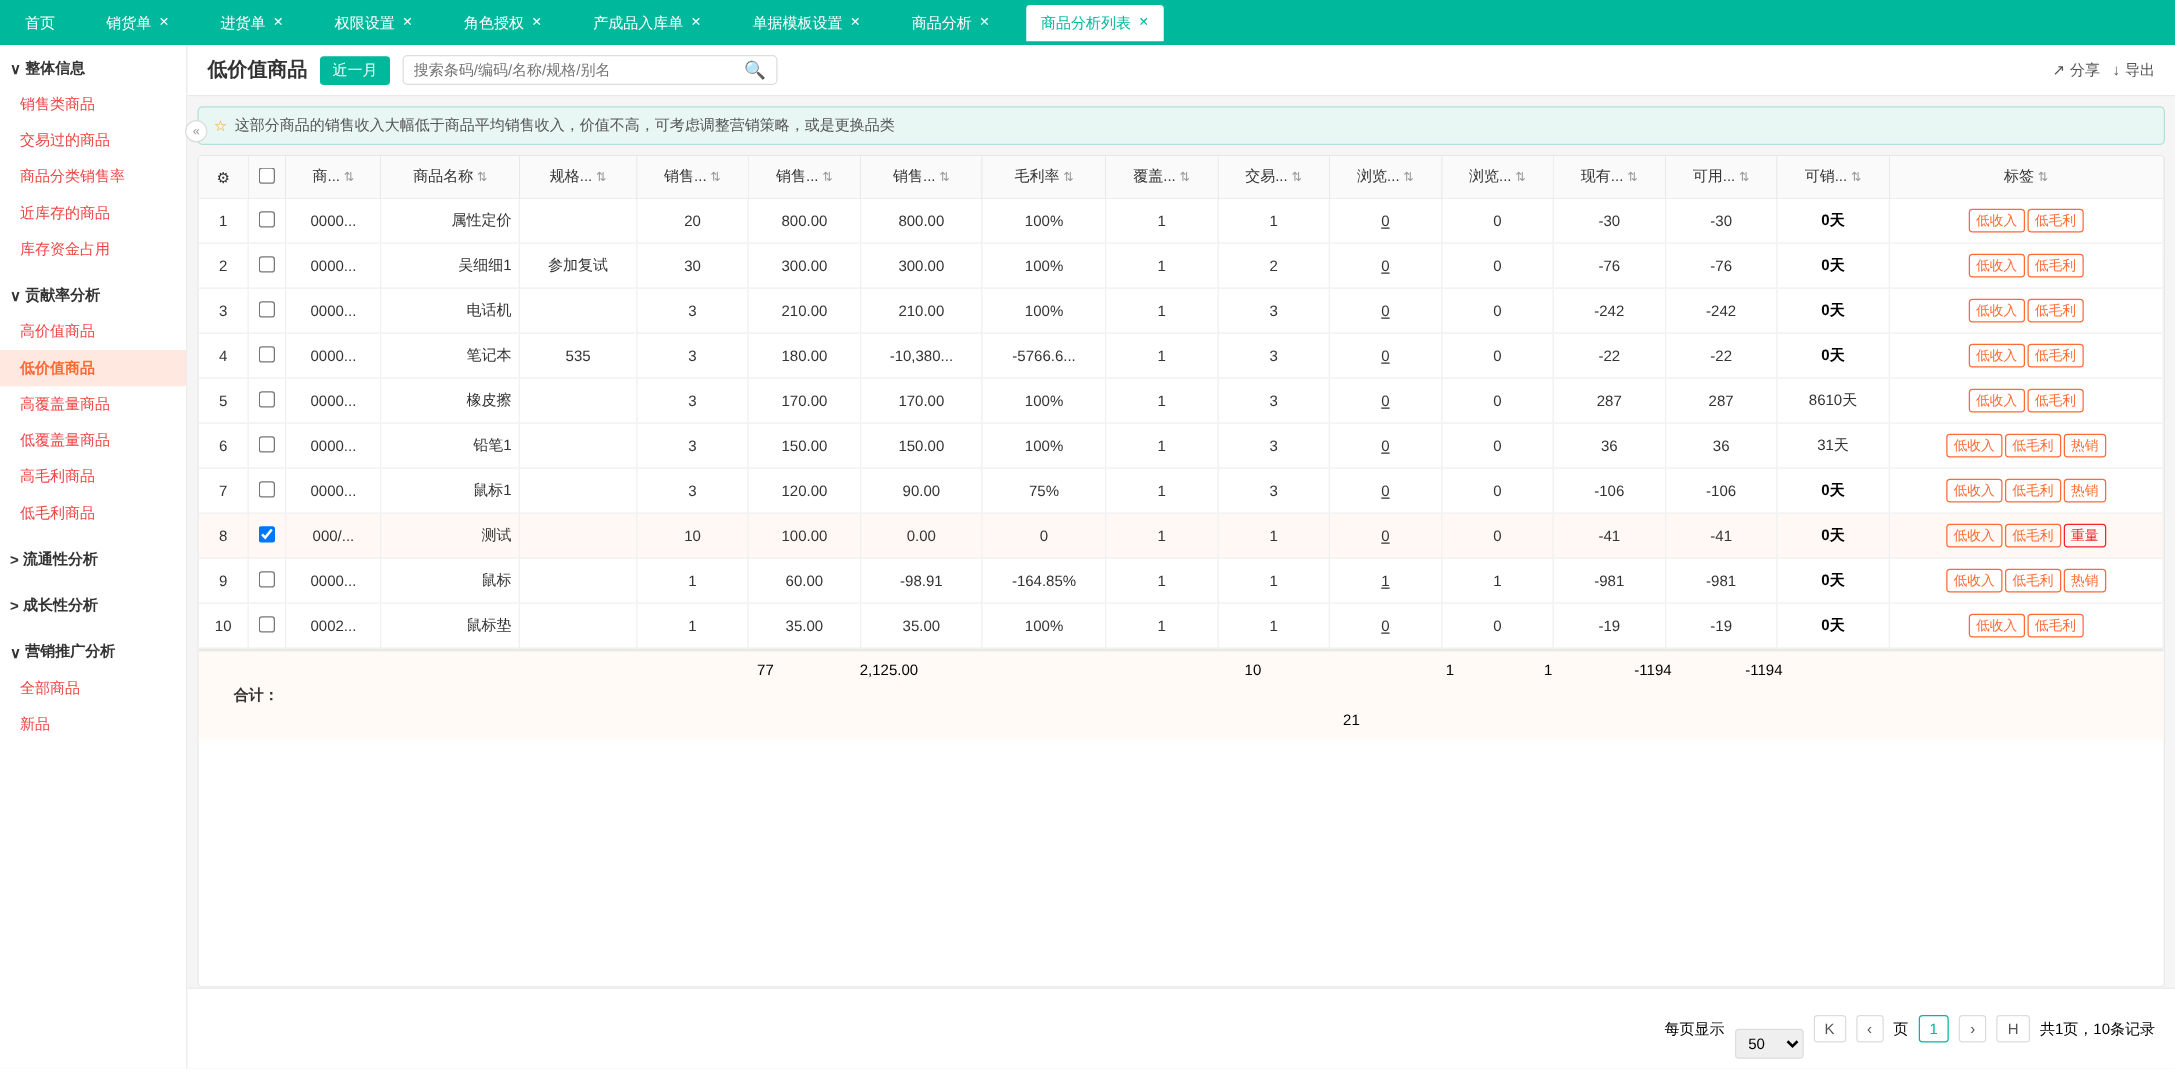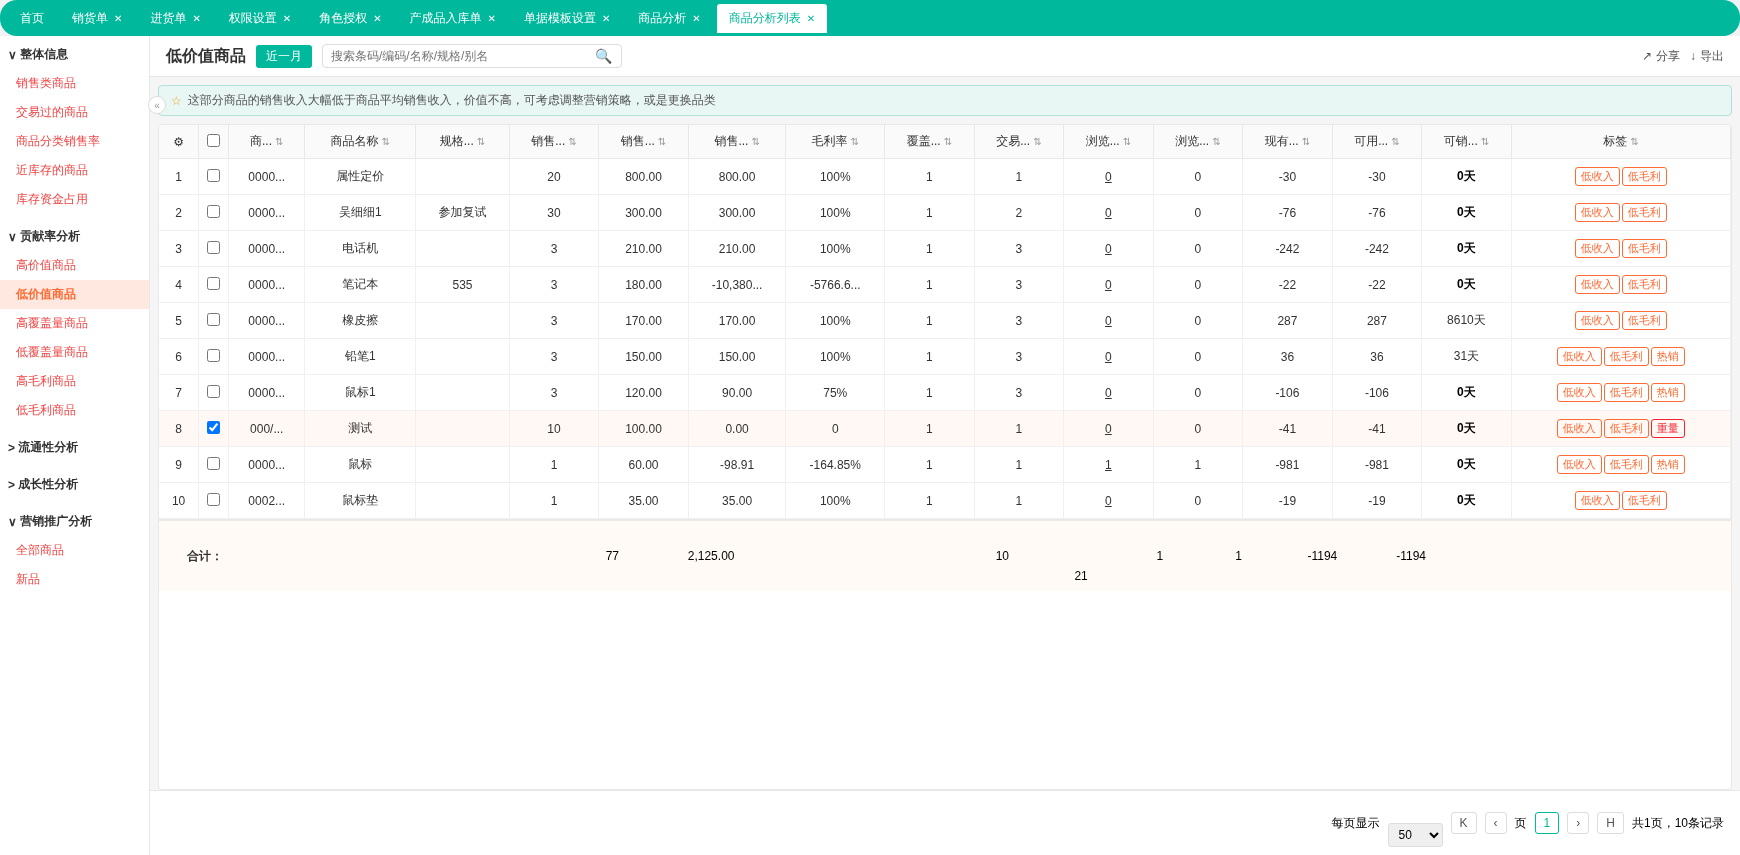--- a/index.html
+++ b/index.html
@@ -5,22 +5,21 @@
     * { box-sizing: border-box; margin: 0; padding: 0; font-family: 'Microsoft YaHei', Arial, sans-serif; font-size: 12px; }
     body { background: #f0f2f5; overflow: hidden; }
 
     
     .top-nav {
       background: #00b89c;
       display: flex;
       align-items: center;
       height: 36px;
       padding: 0 8px;
-      gap: 4px;
-      border-radius: 17px;
+      gap: 17px;
     }
     .nav-tab {
       color: #fff;
       padding: 6px 12px;
       cursor: pointer;
       border-radius: 3px 3px 0 0;
       display: flex;
       align-items: center;
       gap: 4px;
       white-space: nowrap;
@@ -172,21 +171,21 @@
     thead th .col-header { display: flex; align-items: center; justify-content: center; gap: 3px; }
     thead th .sort-icon { color: #999; font-size: 10px; }
     tbody tr { border-bottom: 1px solid #f0f0f0; }
     tbody tr.highlighted { background: #fff8f5; }
     tbody td {
       padding: 7px 6px;
       text-align: center;
       color: #333;
       border-right: 1px solid #f0f0f0;
     }
-    tbody td.left { text-align: center; margin-top: 20px; }
+    tbody td.left { text-align: right; margin-top: 20px; }
     .tag {
       display: inline-block;
       padding: 1px 5px;
       border-radius: 3px;
       font-size: 11px;
       margin: 1px;
     }
     .tag-orange { color: #ff6b35; border: 1px solid #ff6b35; }
     .tag-red { color: #f5222d; border: 1px solid #f5222d; }
     .days-0 { color: #000000; font-weight: bold; }
@@ -621,21 +620,21 @@
     <td>-19</td>
     <td>-19</td>
     <td><span class="days-0">0天</span></td>
     <td><span class="tag tag-orange">低收入</span><span class="tag tag-orange">低毛利</span></td>
   </tr>
           </tbody>
       </table>
 
       <div class="table-footer">
         <span class="footer-label">合计：</span>
-        <div style="flex:1; display:flex; align-items:center; justify-content:space-around; padding: 0 10px;">
+        <div style="flex:1; display:flex; align-items:flex-start; justify-content:space-around; padding: 0 10px;">
           <span style="min-width:50px;"></span>
           <span style="min-width:50px;"></span>
           <span style="min-width:50px;"></span>
           <span style="min-width:50px;"></span>
           <span style="min-width:60px; text-align:center;">77</span>
           <span style="min-width:80px; text-align:center;">2,125.00</span>
           <span style="min-width:80px;"></span>
           <span style="min-width:60px;"></span>
           <span style="min-width:50px; text-align:center;">10</span>
           <span style="min-width:50px; text-align:center;margin-top:40px;">21</span>

